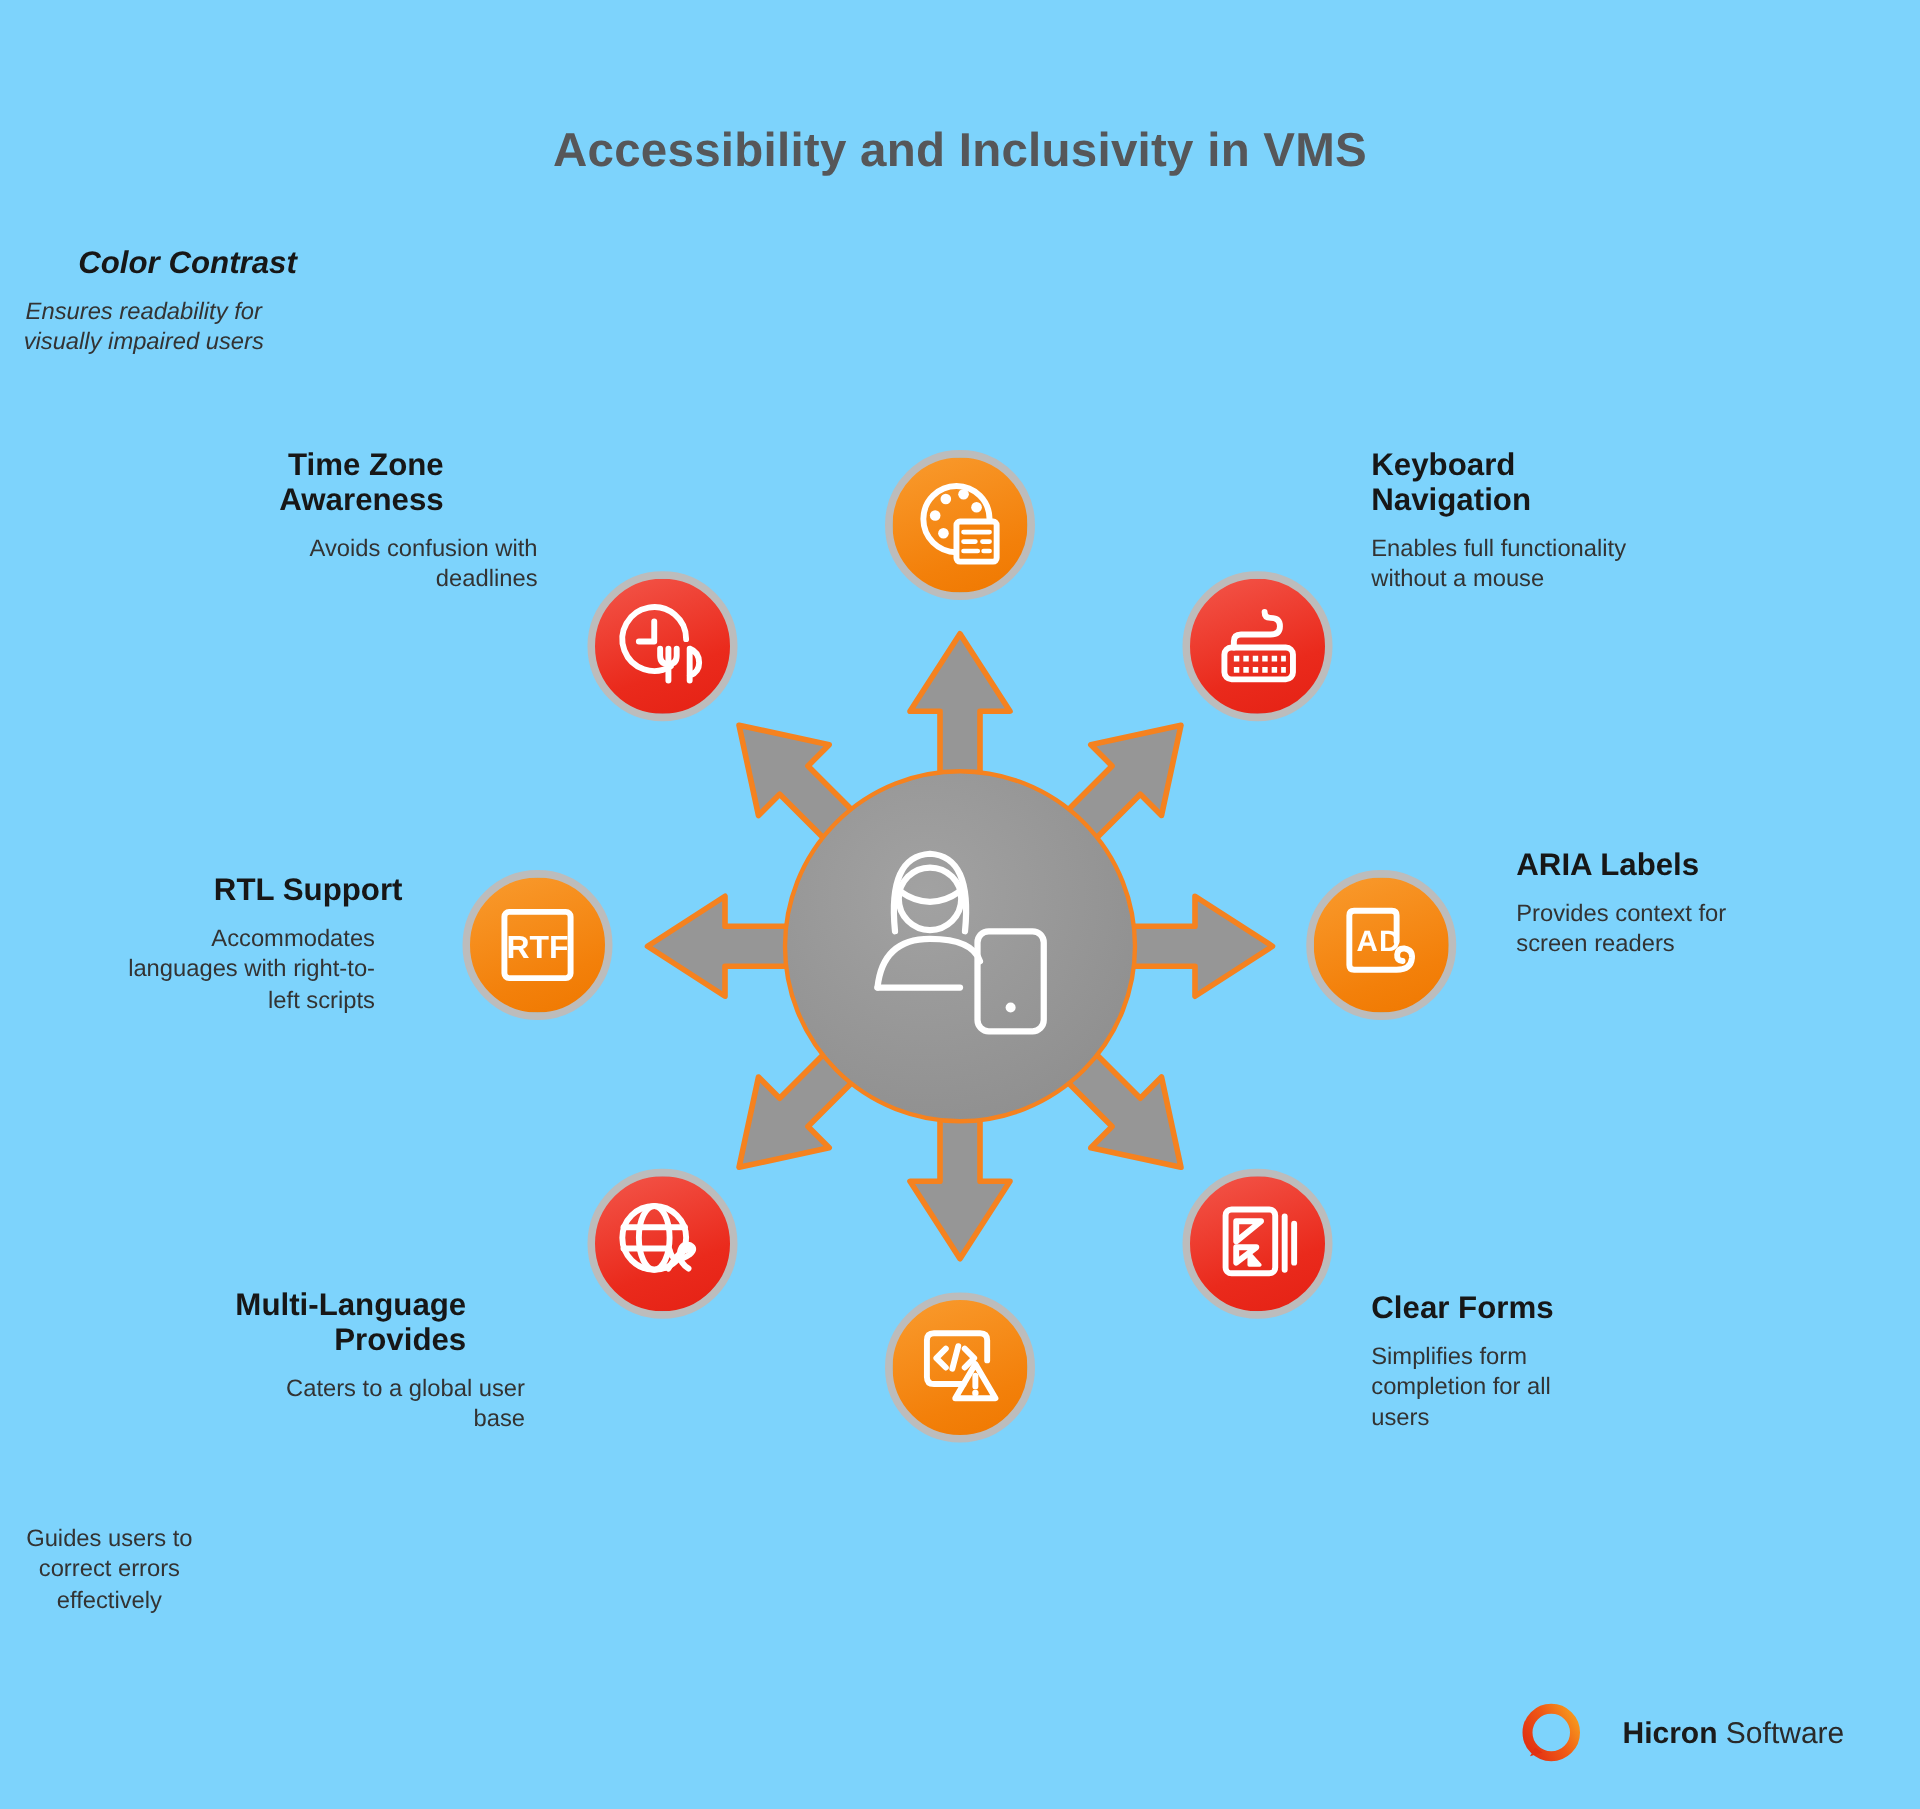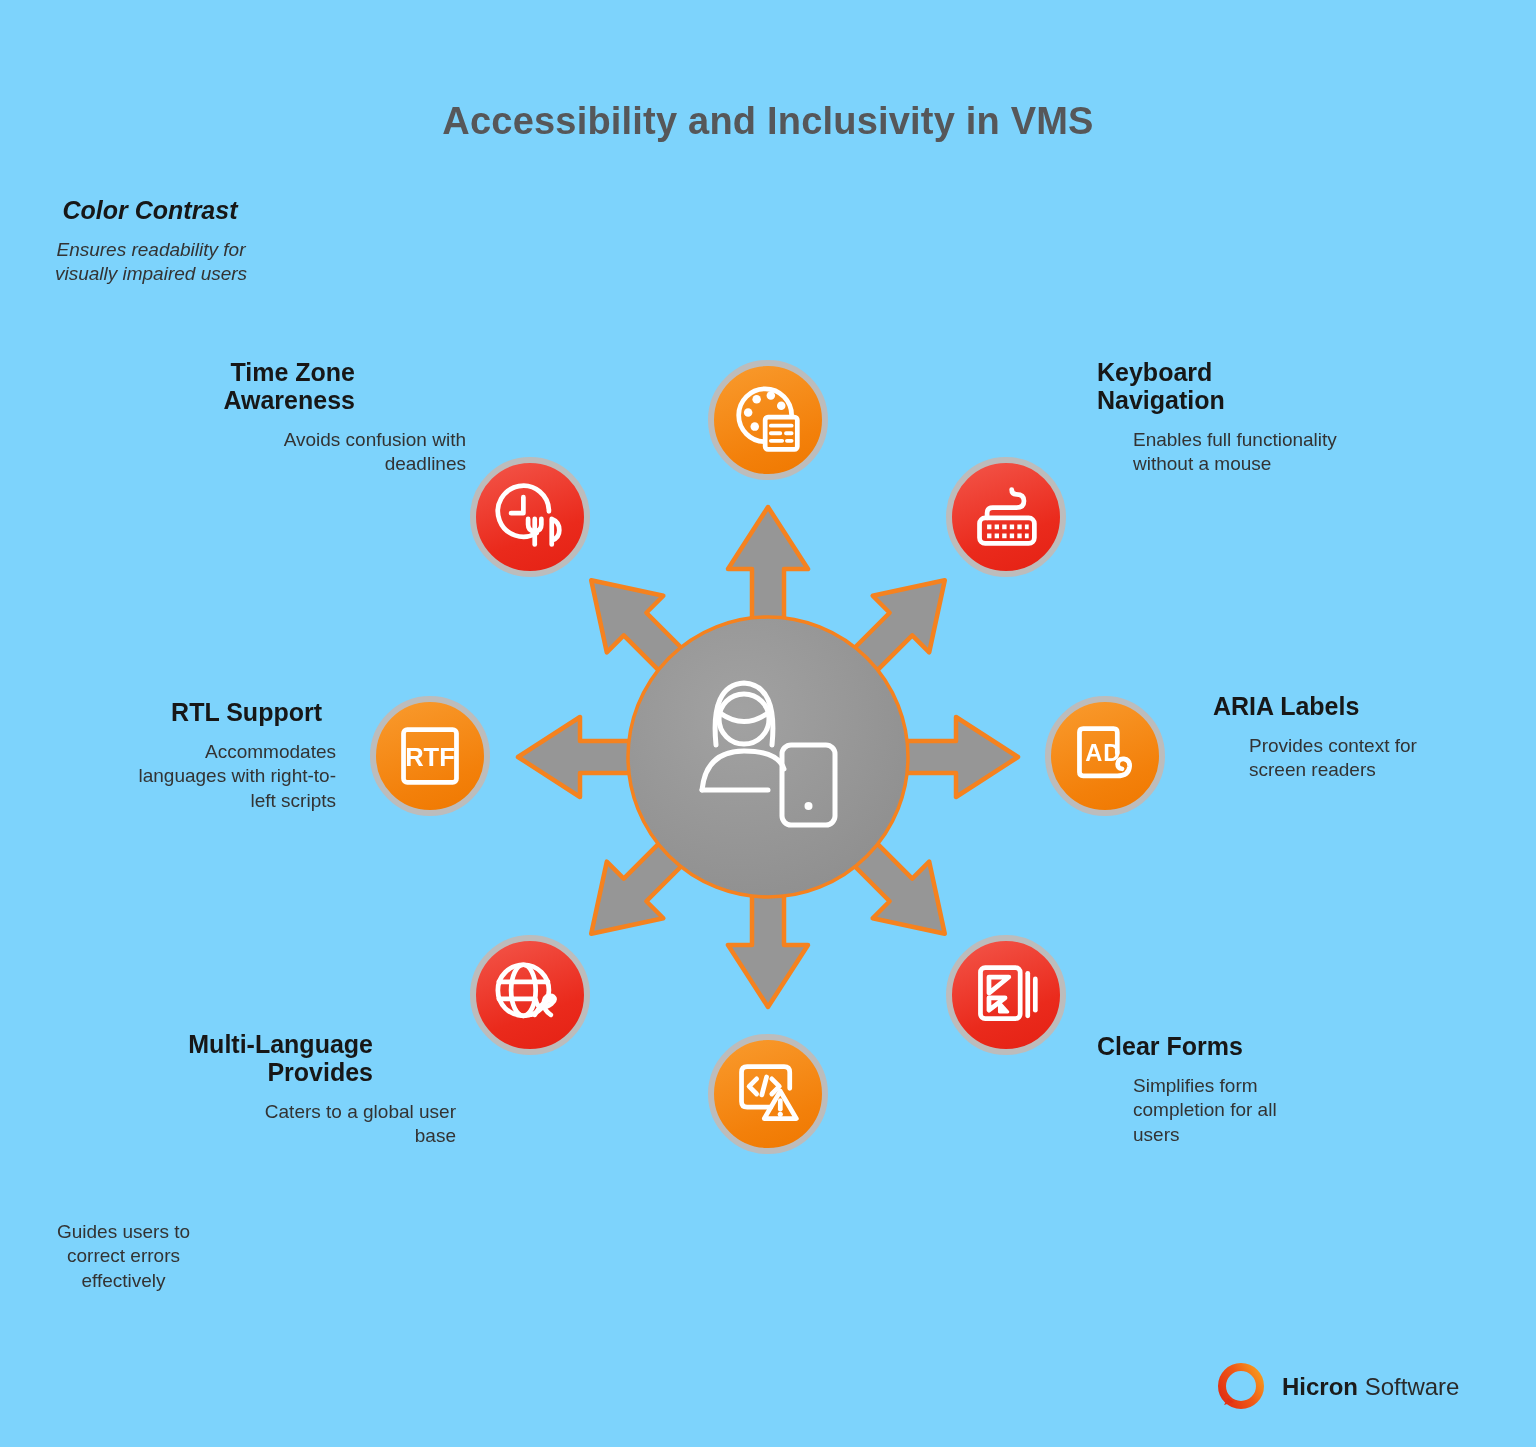--- a/index.html
+++ b/index.html
@@ -10,35 +10,35 @@
   }
   .main-title{
     position:absolute;left:0;right:0;top:100px;text-align:center;
     font-size:38px;font-weight:700;color:#565759;letter-spacing:.2px;
   }
   .node-text{position:absolute;}
   .node-text h3{
     margin:0;font-size:25px;line-height:1.12;font-weight:700;color:#171717;
   }
   .node-text p{
-    margin:14px 0 0 0;font-size:19px;line-height:1.28;font-weight:400;color:#333;padding-left:36px;
+    margin:14px 0 0 0;font-size:19px;line-height:1.28;font-weight:400;color:#333;
   }
   .ta-c{text-align:center;} .ta-r{text-align:right;} .ta-l{text-align:left;}
   .mx-auto{margin-left:auto;margin-right:auto;}
   .ml-auto{margin-left:auto;}
   .node-circle{
     position:absolute;width:120px;height:120px;border-radius:50%;
     border:6px solid #bcbcbc;box-sizing:border-box;
     display:flex;align-items:center;justify-content:center;
   }
   .node-circle.orange{background:linear-gradient(160deg,#f99b2e 0%,#f3800a 70%,#ef7800 100%);}
   .node-circle.red{background:linear-gradient(160deg,#f3564a 0%,#ea2a1c 65%,#e52114 100%);}
   .node-circle svg{display:block;}
   .hub-svg{position:absolute;left:488px;top:477px;}
-  .brand{position:absolute;left:1214px;top:1360px;display:flex;align-items:center;gap:14px;}
+  .brand{position:absolute;left:1214px;top:1360px;display:flex;align-items:center;gap:30px;}
   .brand-text{font-size:24px;color:#1b1b1b;white-space:nowrap;}
   .brand-text .b{font-weight:700;}
   .brand-text .r{font-weight:400;color:#2a2a2a;}
 </style>
 </head>
 <body>
 
 <div class="canvas">
 
   <div class="main-title">Accessibility and Inclusivity in VMS</div>
@@ -162,21 +162,21 @@
   <div class="node-text ta-c" style="left:0;right:0;top:196px;font-style:italic;">
     <h3 style="width:300px;" class="mx-auto">Color Contrast</h3>
     <p style="width:230px;" class="mx-auto">Ensures readability for visually impaired users</p>
   </div>
 
   <div class="node-text ta-l" style="left:1097px;top:358px;width:250px;">
     <h3 style="width:150px;">Keyboard Navigation</h3>
     <p style="width:242px;">Enables full functionality without a mouse</p>
   </div>
 
-  <div class="node-text ta-l" style="left:1213px;top:692px;width:215px;">
+  <div class="node-text ta-l" style="left:1213px;top:678px;width:215px;">
     <h3>ARIA Labels</h3>
     <p style="width:190px;">Provides context for screen readers</p>
   </div>
 
   <div class="node-text ta-l" style="left:1097px;top:1032px;width:180px;">
     <h3>Clear Forms</h3>
     <p style="width:168px;">Simplifies form completion for all users</p>
   </div>
 
   <div class="node-text ta-c" style="left:0;right:0;top:1206px;">

